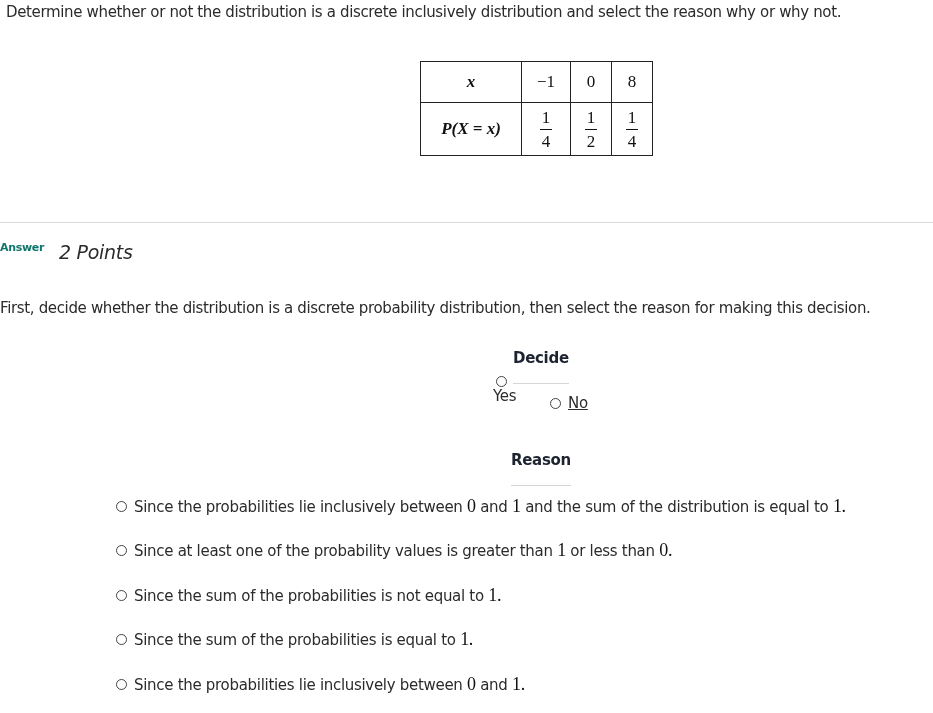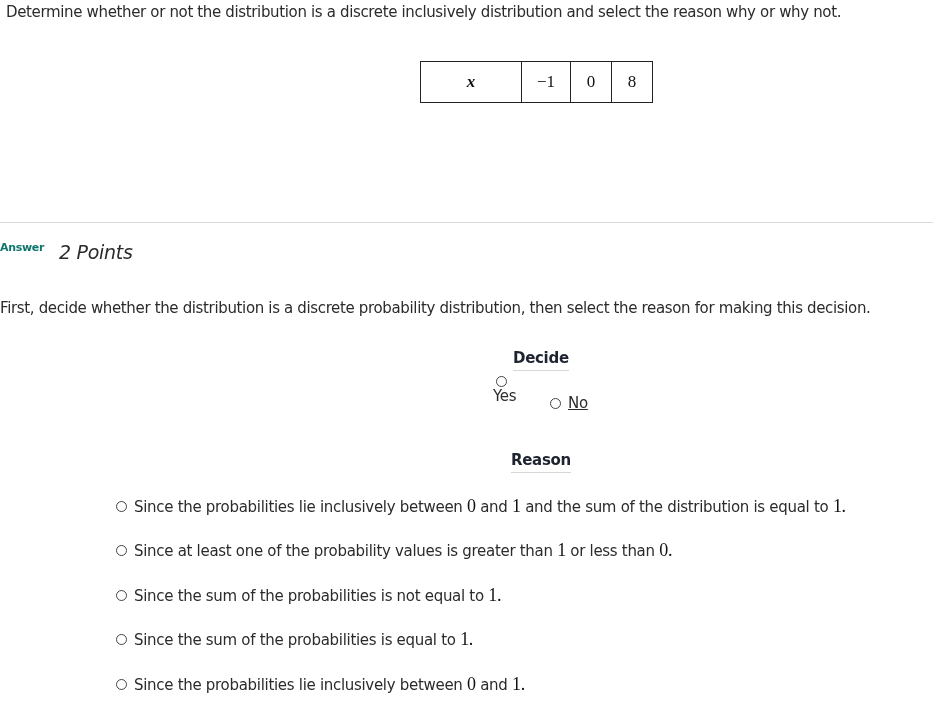--- a/index.html
+++ b/index.html
@@ -15,21 +15,21 @@
   .lbl { width:100px; font-style:italic; font-weight:bold; }
   .c1 { width:48px; } .c2 { width:40px; } .c3 { width:40px; }
   .frac { display:inline-flex; flex-direction:column; align-items:center; line-height:1; font-size:17px; }
   .frac .num { padding:0 2px 3px; border-bottom:1px solid #111; }
   .frac .den { padding-top:3px; }
   .divider { left:0; top:222px; width:933px; height:1px; background:#d9d9d9; }
   .answer-lbl { left:0; top:241px; font-size:11px; font-weight:bold; letter-spacing:-0.3px; color:#0f766e; }
   .points { left:59px; top:241px; font-size:19px; letter-spacing:-0.3px;font-style:italic; }
   .instr { left:0; top:299px; font-size:15px; letter-spacing:-0.35px; white-space:nowrap; }
   .section-title { font-size:15px; font-weight:bold; color:#1e2330; letter-spacing:-0.3px;
-                   padding-bottom:3px; border-bottom:1px solid #d6d6d6; }
+                   padding-bottom:16px; border-bottom:1px solid #d6d6d6; }
   .decide-title { left:513px; top:349px; }
   .reason-title { left:511px; top:451px; }
   .radio-row { display:flex; align-items:center; font-size:15px; letter-spacing:-0.3px; white-space:nowrap; }
   .radio { width:11px; height:11px; border:1.3px solid #444; border-radius:50%; display:inline-block;
            margin-right:7px; box-sizing:border-box; flex:none; }
   .yes { left:493px; top:376px;flex-direction:column; }
   .no { left:550px; top:394px;text-decoration:underline; }
   .opt { left:116px; }
   .m { font-family:"Liberation Serif","DejaVu Serif", serif; font-size:18px; color:#111; }
 </style>
@@ -38,20 +38,41 @@
 
 <div class="abs question">Determine whether or not the distribution is a discrete inclusively distribution and select the reason why or why not.</div>
 
 <table class="dist">
   <tbody>
       <tr class="r1">
     <td class="lbl">x</td>
     <td class="c1">−1</td>
     <td class="c2">0</td>
     <td class="c3">8</td>
+  </tr>
+  <tr class="r2">
+    <td class="lbl">P(X = x)</td>
+    <td>
+      <span class="frac">
+        <span class="num">1</span>
+        <span class="den">4</span>
+      </span>
+    </td>
+    <td>
+      <span class="frac">
+        <span class="num">1</span>
+        <span class="den">2</span>
+      </span>
+    </td>
+    <td>
+      <span class="frac">
+        <span class="num">1</span>
+        <span class="den">4</span>
+      </span>
+    </td>
   </tr>
 </tbody>
   </table>
 
 <div class="abs divider"></div>
 
 <div class="abs answer-lbl">Answer</div>
 <div class="abs points">2 Points</div>
 
 <div class="abs instr">First, decide whether the distribution is a discrete probability distribution, then select the reason for making this decision.</div>

